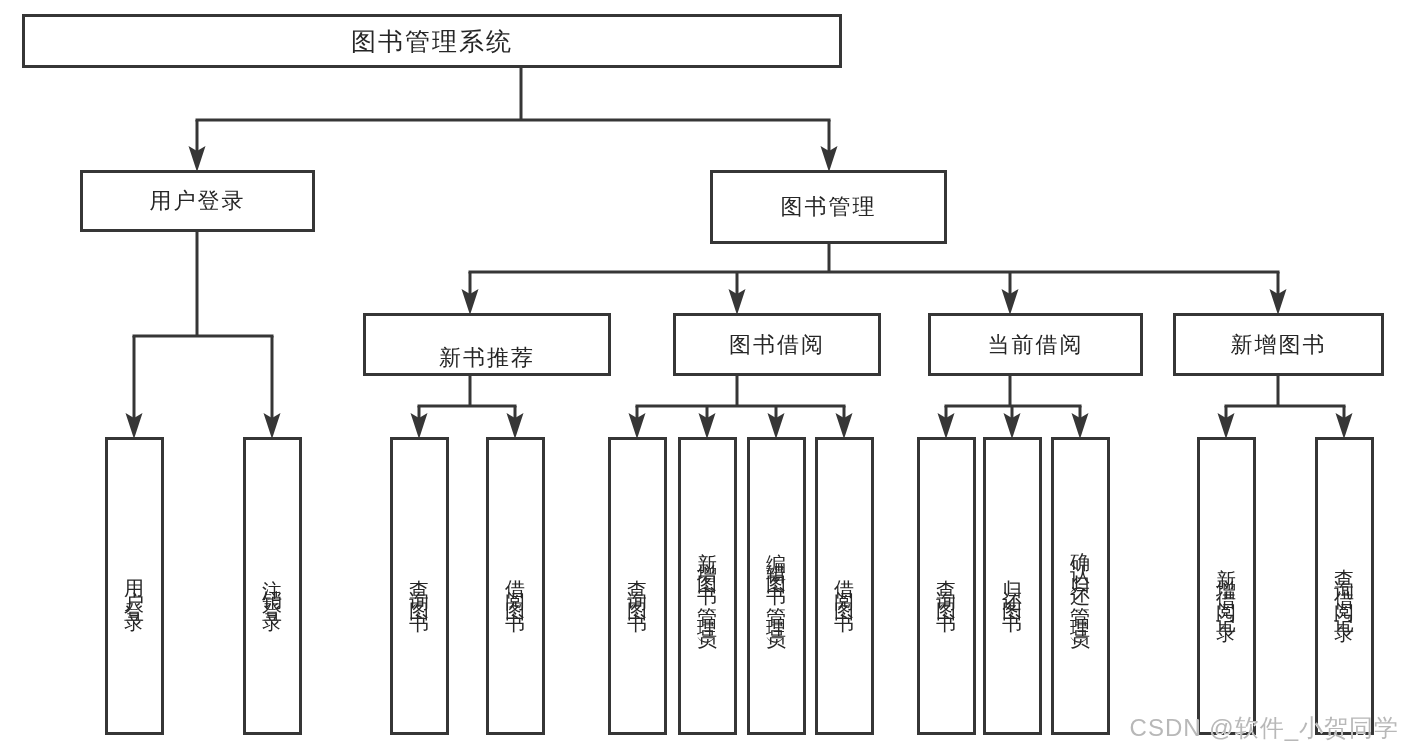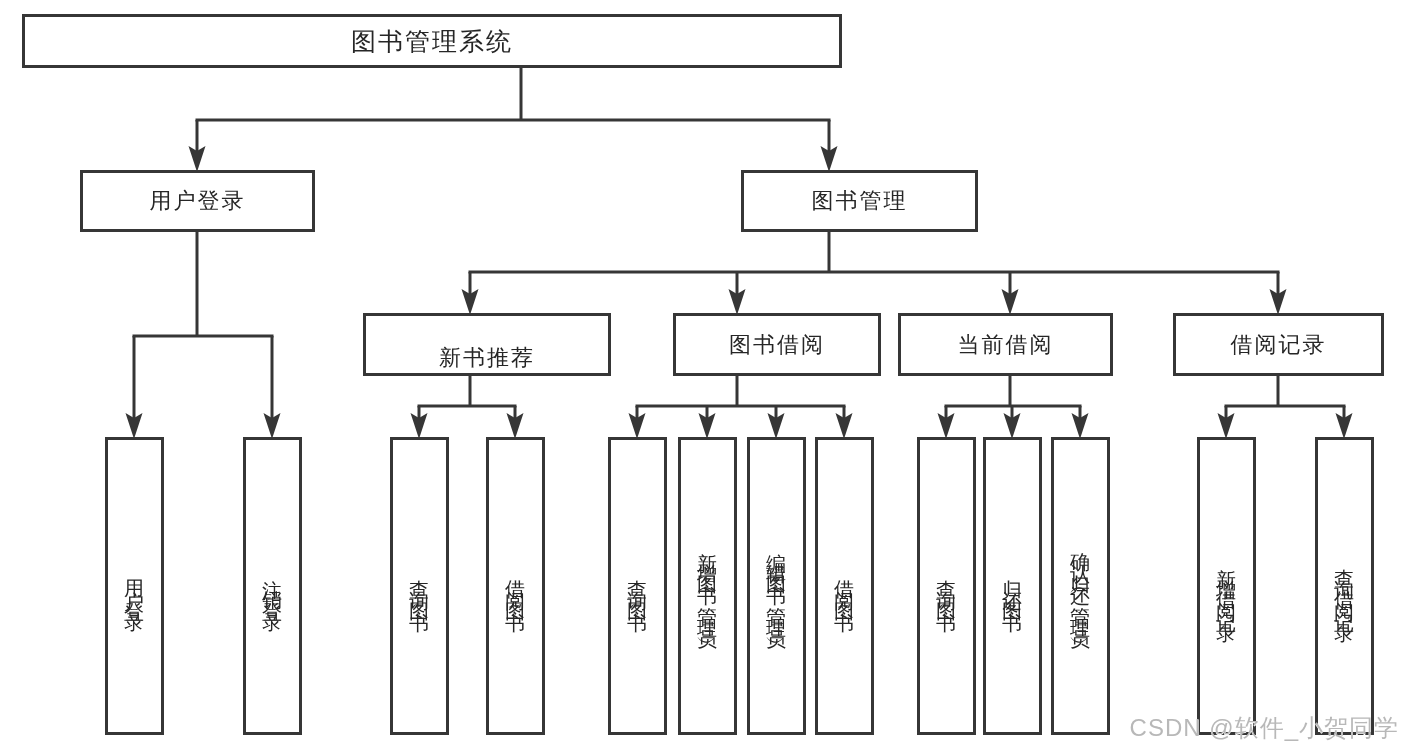--- a/index.html
+++ b/index.html
@@ -123,35 +123,35 @@
     </g>
   </svg>
 
   <div class="node root" style="left:22px; top:14px; width:820px; height:54px;">
     <span>图书管理系统</span>
   </div>
 
   <div class="node mid" style="left:80px; top:170px; width:235px; height:62px;">
     <span>用户登录</span>
   </div>
-  <div class="node mid" style="left:710px; top:170px; width:237px; height:62px;margin-left:31px;">
+  <div class="node mid" style="left:710px; top:170px; width:237px; height:74px;">
     <span>图书管理</span>
   </div>
 
   <div class="node mid" style="left:363px; top:313px; width:248px; height:63px;align-items:flex-end;">
     <span>新书推荐</span>
   </div>
   <div class="node mid" style="left:633px; top:313px; width:208px; height:63px;margin-left:40px;">
     <span>图书借阅</span>
   </div>
-  <div class="node mid" style="left:898px; top:313px; width:215px; height:63px;">
+  <div class="node mid" style="left:928px; top:313px; width:215px; height:63px;">
     <span>当前借阅</span>
   </div>
   <div class="node mid" style="left:1173px; top:313px; width:211px; height:63px;">
-    <span>借阅记录</span>
+    <span>新增图书</span>
   </div>
 
   <div class="node leaf" style="left:105px; top:437px; width:59px; height:298px;">
     <span class="vtext">用户登录</span>
   </div>
   <div class="node leaf" style="left:243px; top:437px; width:59px; height:298px;">
     <span class="vtext">注销登录</span>
   </div>
   <div class="node leaf" style="left:390px; top:437px; width:59px; height:298px;">
     <span class="vtext">查询图书</span>

